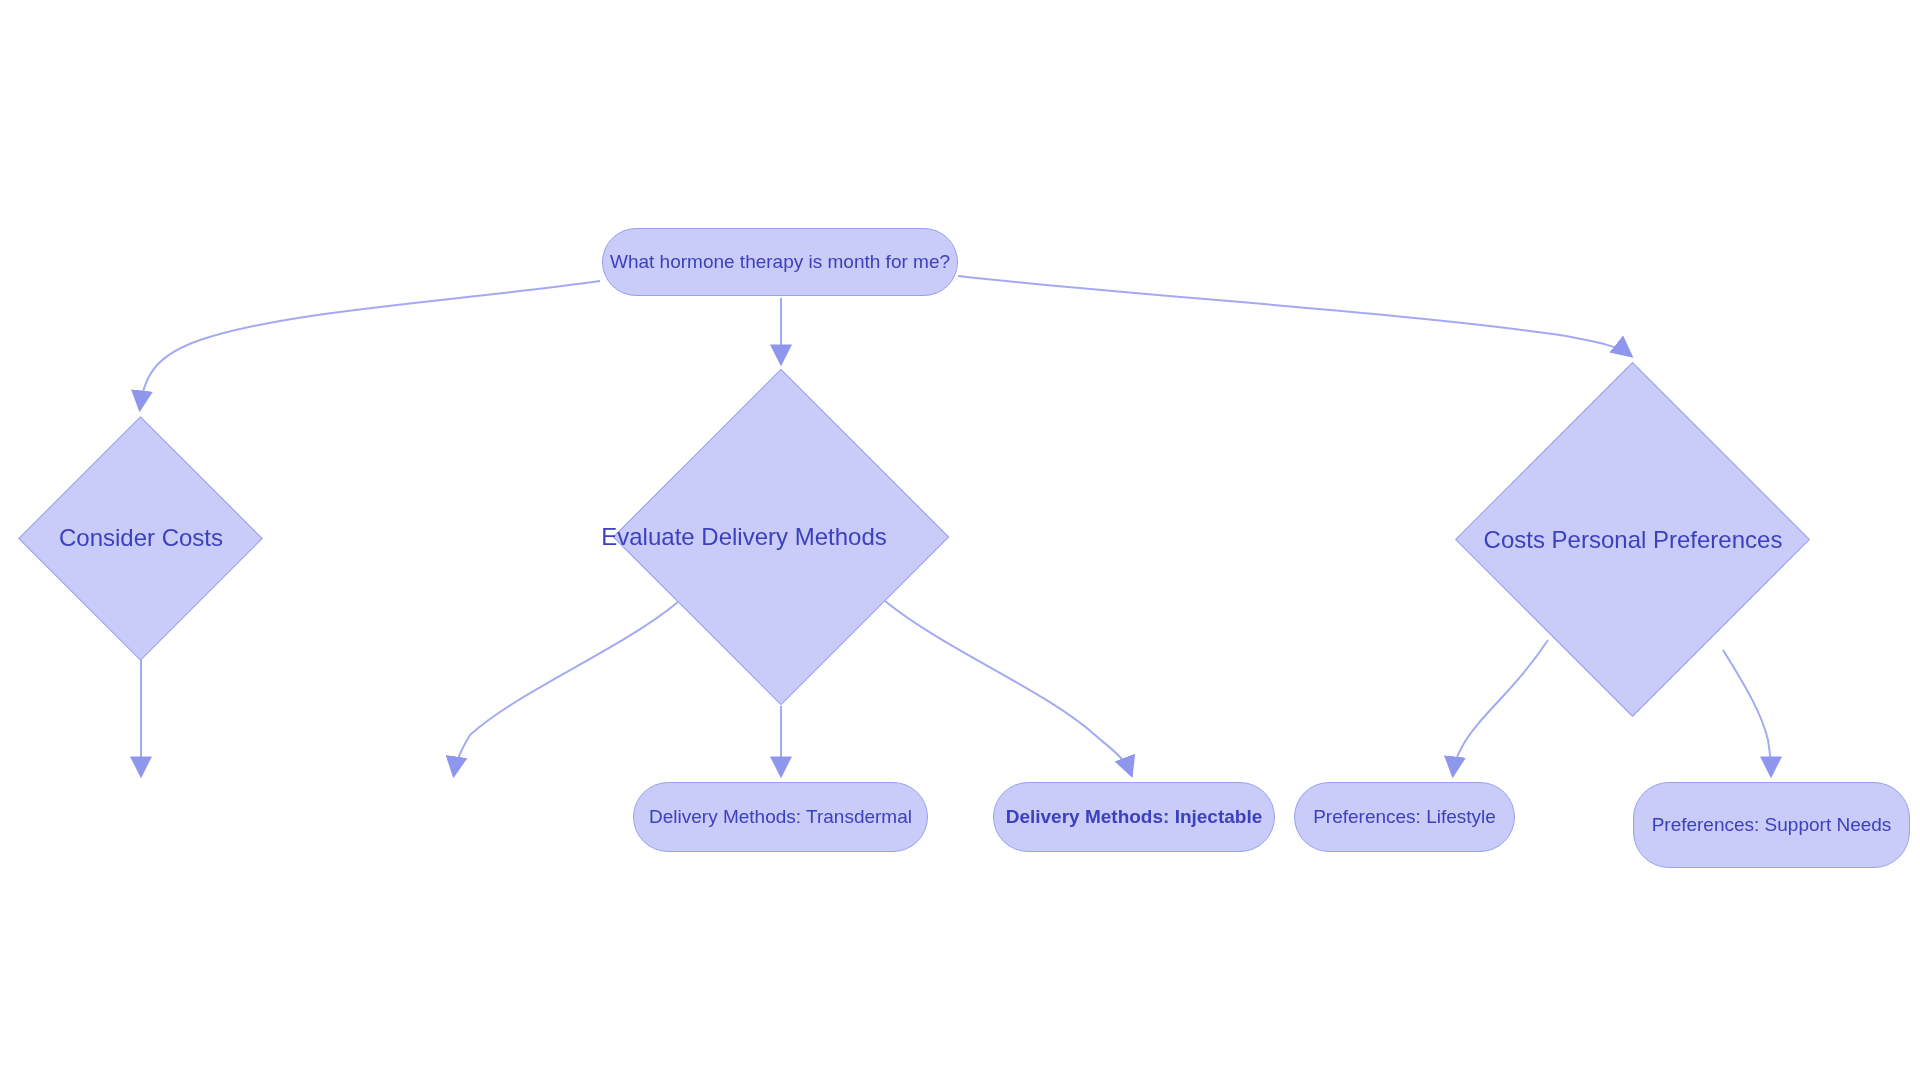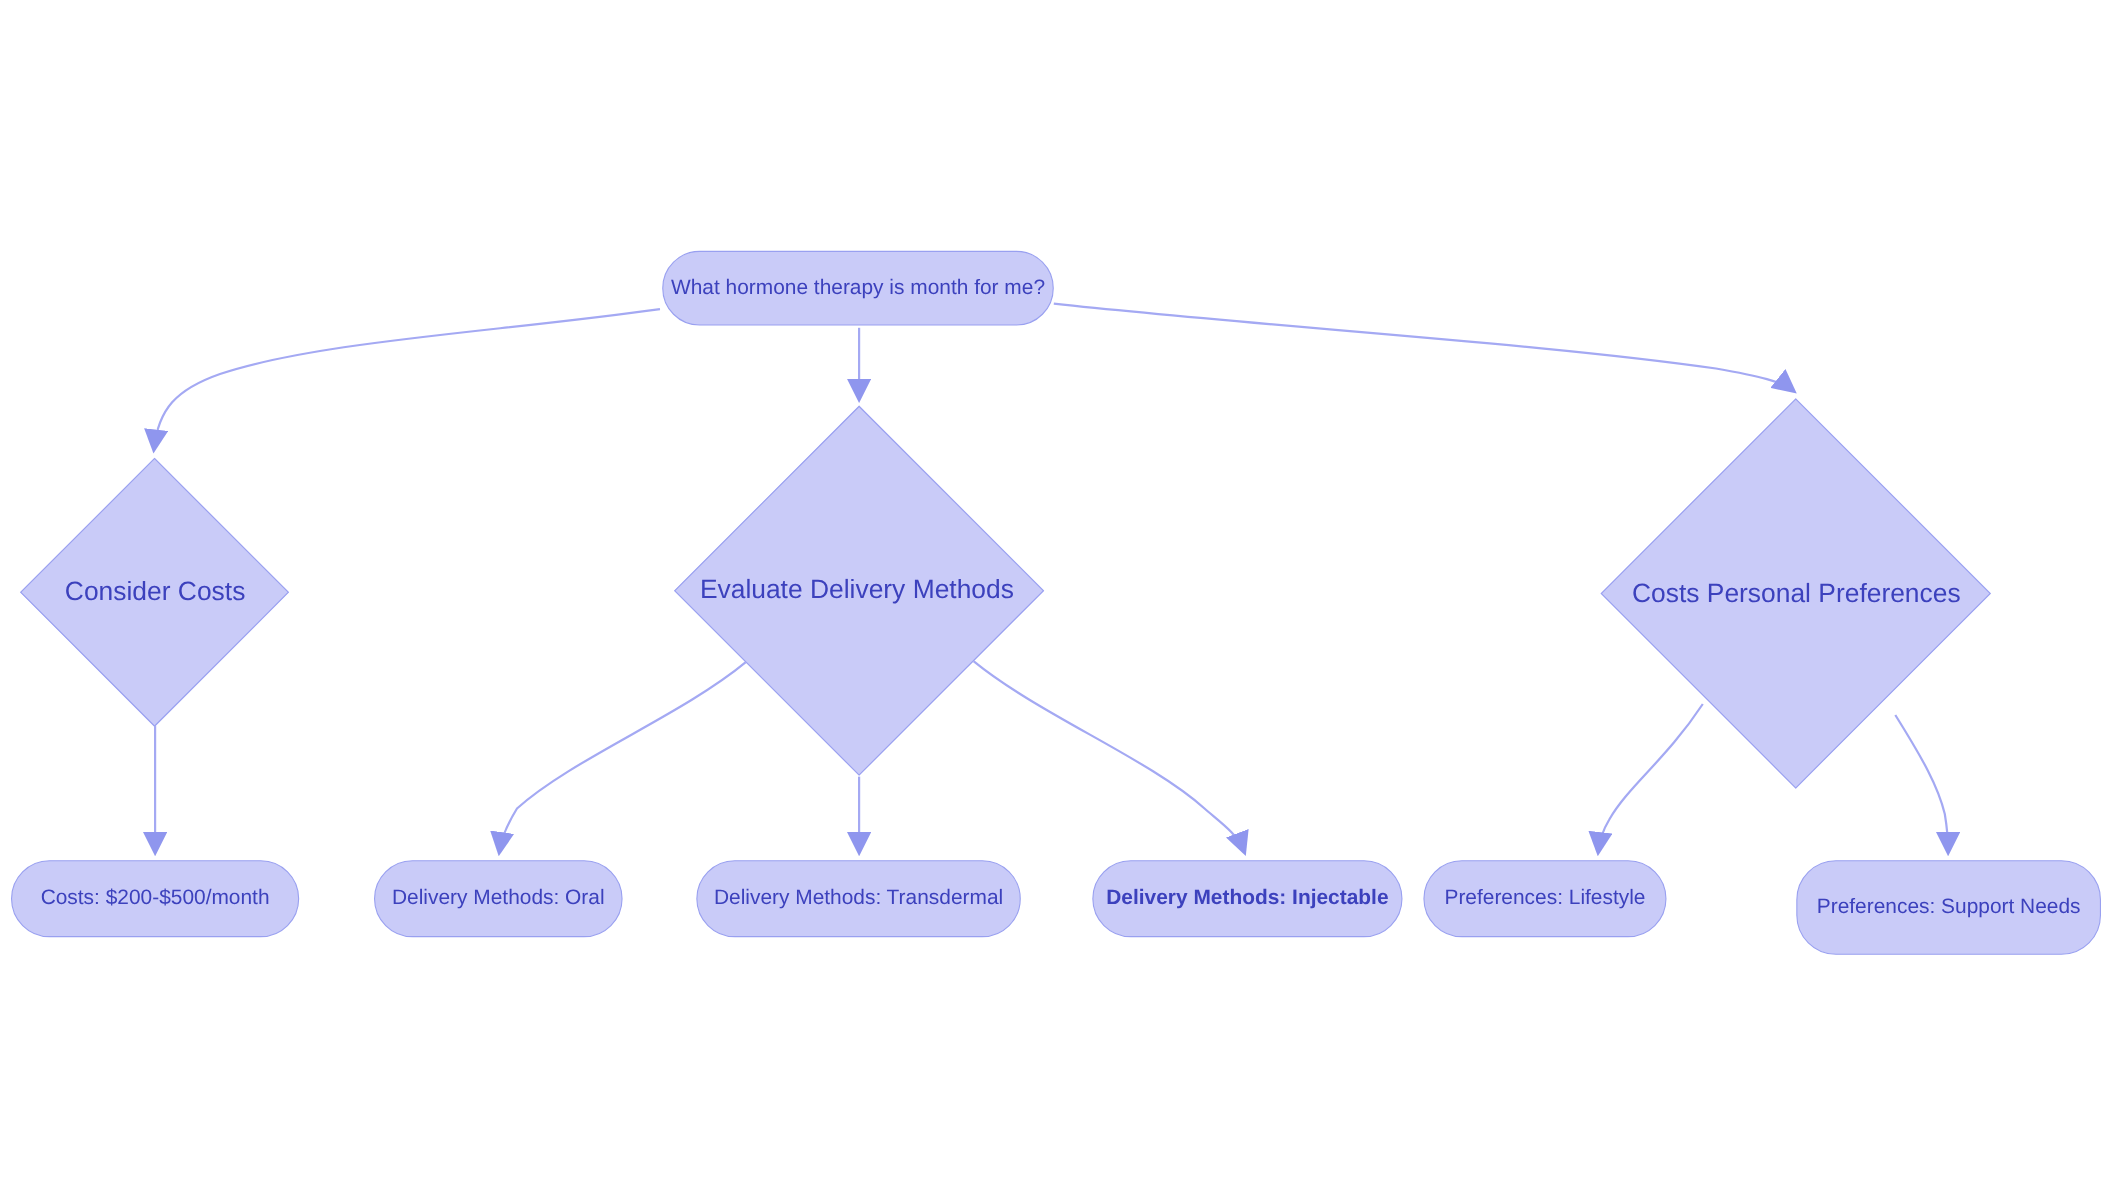--- a/index.html
+++ b/index.html
@@ -65,32 +65,26 @@
   </svg>
 
   <div class="pill" style="left:602px;top:228px;width:356px;height:68px;">
     <span>What hormone therapy is month for me?</span>
   </div>
 
   <div class="diamond" style="left:54px;top:452px;width:173px;height:173px;"></div>
   <div class="diamond-label" style="left:141px;top:538px;">Consider Costs</div>
 
   <div class="diamond" style="left:662px;top:418px;width:238px;height:238px;"></div>
-  <div class="diamond-label" style="left:779px;top:537px;">Evaluate Delivery Methods</div>
+  <div class="diamond-label" style="left:744px;top:537px;">Evaluate Delivery Methods</div>
 
   <div class="diamond" style="left:1507px;top:414px;width:251px;height:251px;"></div>
   <div class="diamond-label" style="left:1633px;top:540px;">Costs Personal Preferences</div>
 
-  <div class="pill" style="left:10px;top:782px;width:262px;height:70px;">
-    <span>Costs: $200-$500/month</span>
-  </div>
 
-  <div class="pill" style="left:340px;top:782px;width:226px;height:70px;">
-    <span>Delivery Methods: Oral</span>
-  </div>
 
   <div class="pill" style="left:633px;top:782px;width:295px;height:70px;">
     <span>Delivery Methods: Transdermal</span>
   </div>
 
   <div class="pill" style="left:993px;top:782px;width:282px;height:70px;font-weight:bold;">
     <span>Delivery Methods: Injectable</span>
   </div>
 
   <div class="pill" style="left:1294px;top:782px;width:221px;height:70px;">

